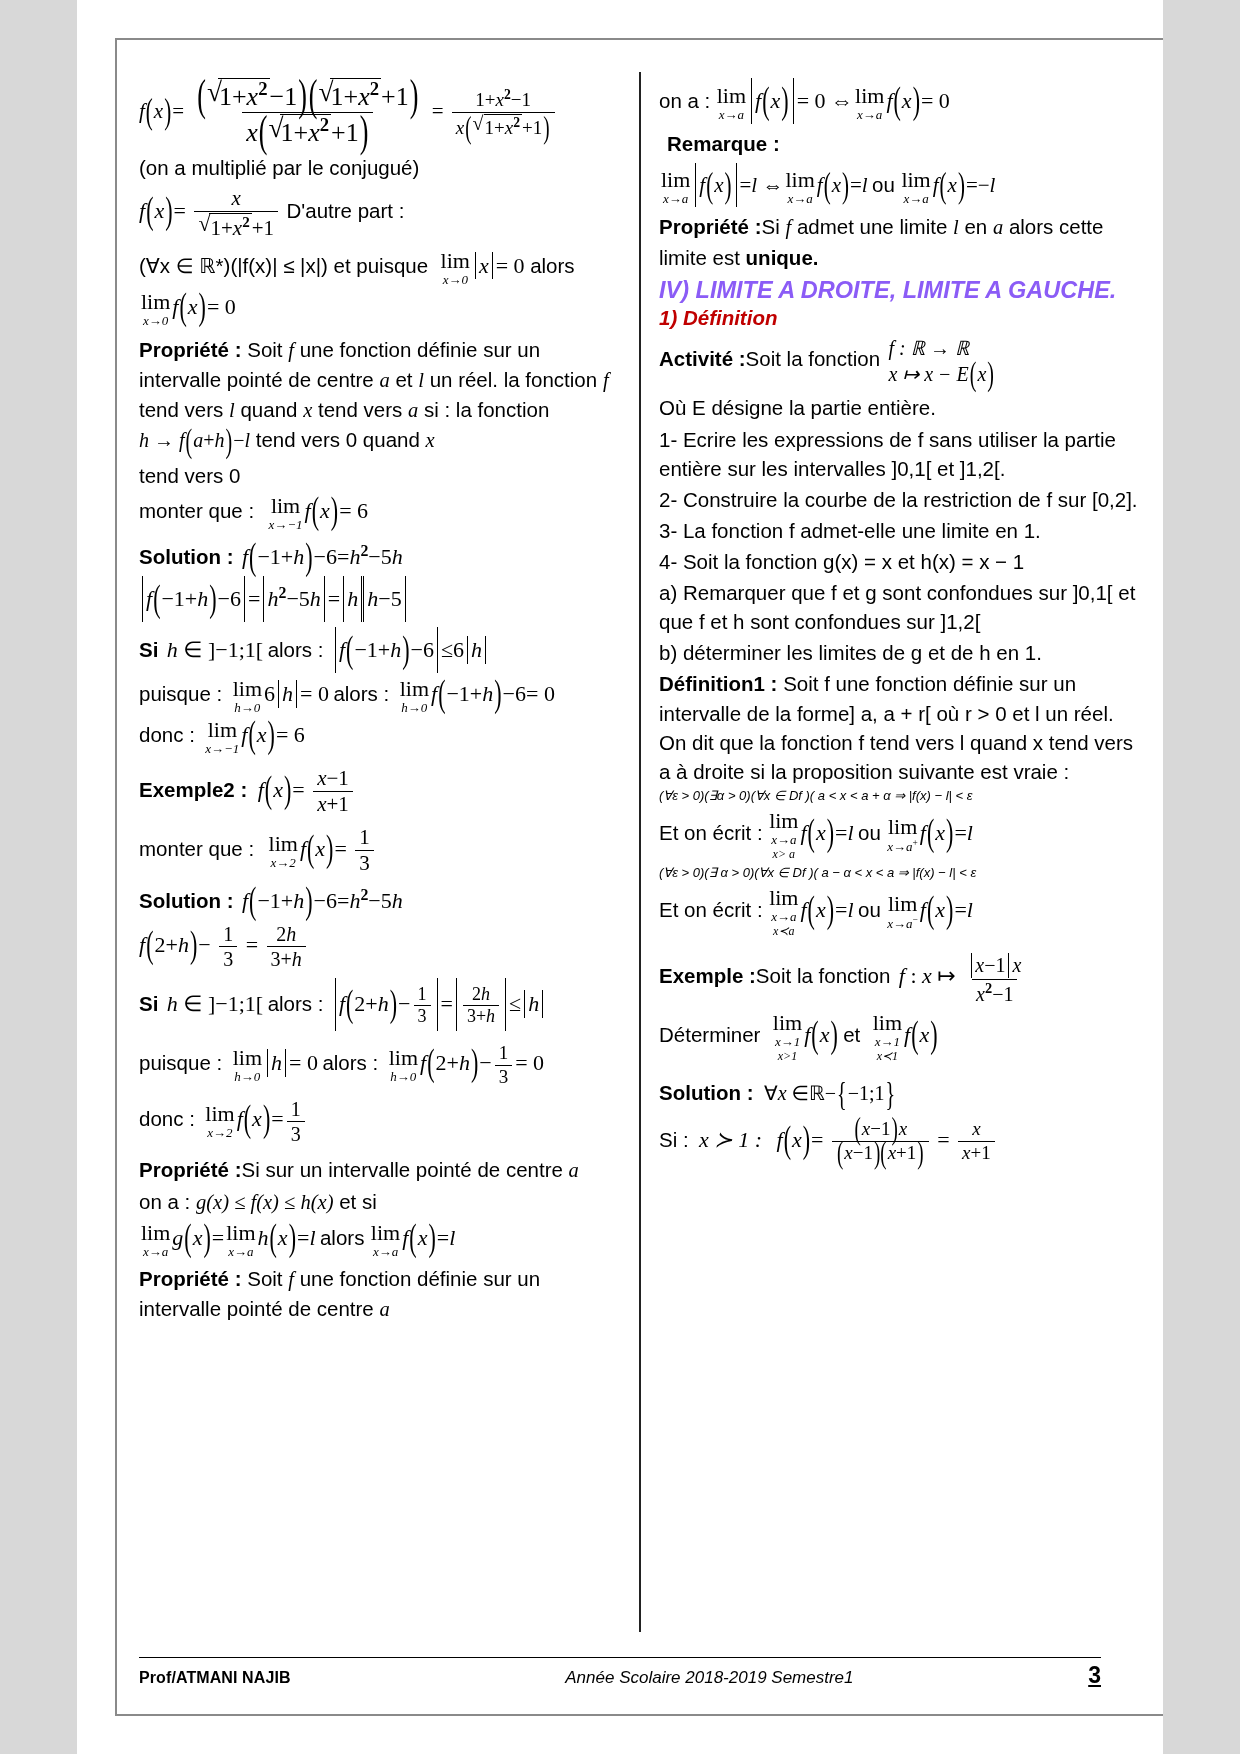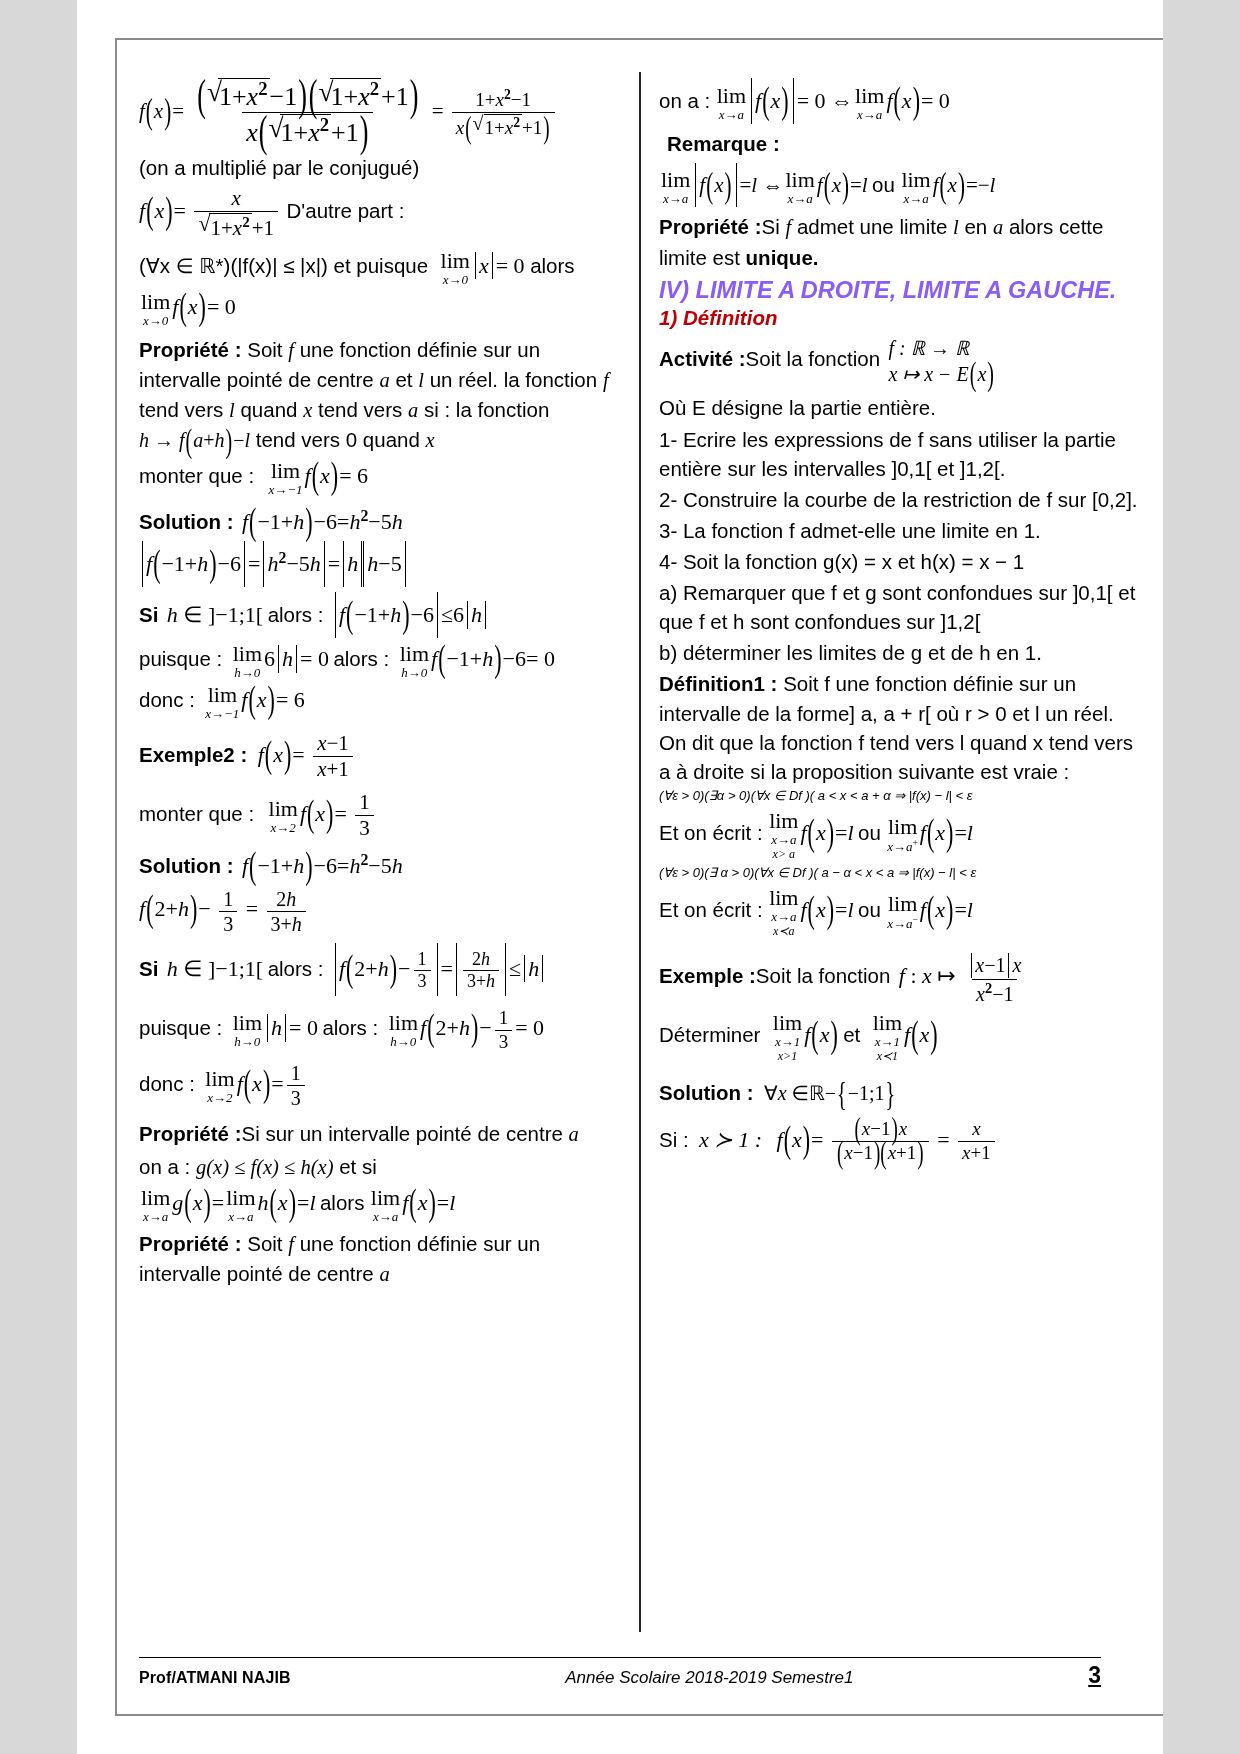--- a/index.html
+++ b/index.html
@@ -296,20 +296,21 @@
         <span class="mi">l</span>
         <span>quand</span>
         <span class="mi">x</span>
         <span>tend vers</span>
         <span class="mi">a</span>
         <span>si : la fonction</span>
         <span class="m" style="font-size:20px;"><span class="mi">h</span> <span class="up">→</span> <span class="mi">f</span><span class="pbig">(</span><span class="mi">a</span><span class="up">+</span><span class="mi">h</span><span class="pbig">)</span><span class="up">−</span><span class="mi">l</span></span>
         <span>tend vers 0 quand</span>
         <span class="mi">x</span>
       </p>
+      <p class="ln" style="margin-top:6px;">tend vers 0</p>
 
 
       <div class="blk">
         <span class="ln" style="display:inline;">monter que :</span>
         <span class="m" style="margin-left:8px;"><span class="lim">
               <span class="top">lim</span>
               <span class="bot">x→−1</span>
             </span><span class="mi">f</span><span class="pbig">(</span><span class="mi">x</span><span class="pbig">)</span><span class="up">=&nbsp;6</span></span>
       </div>
 

